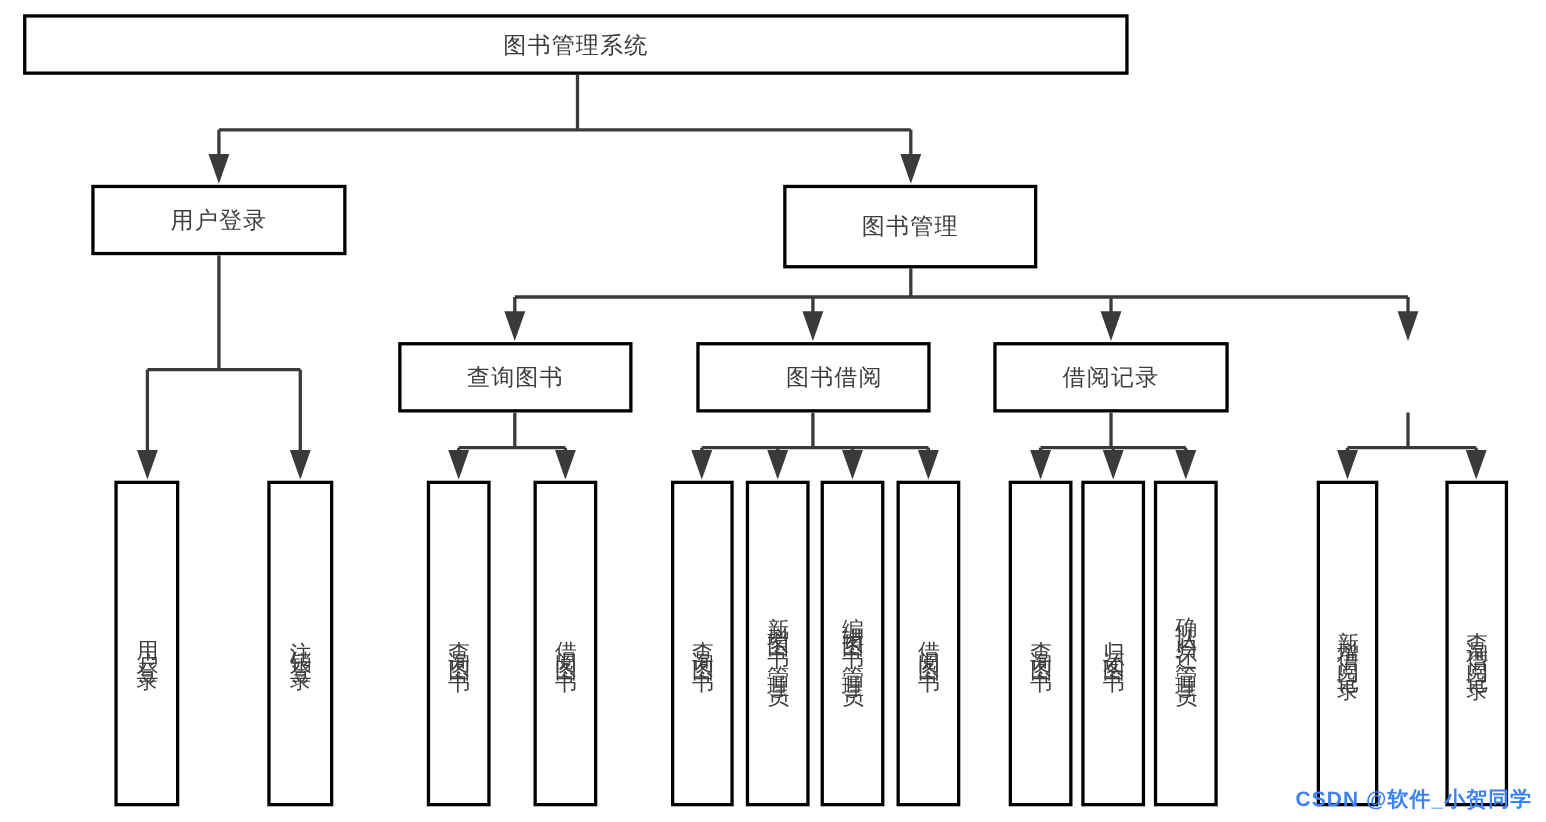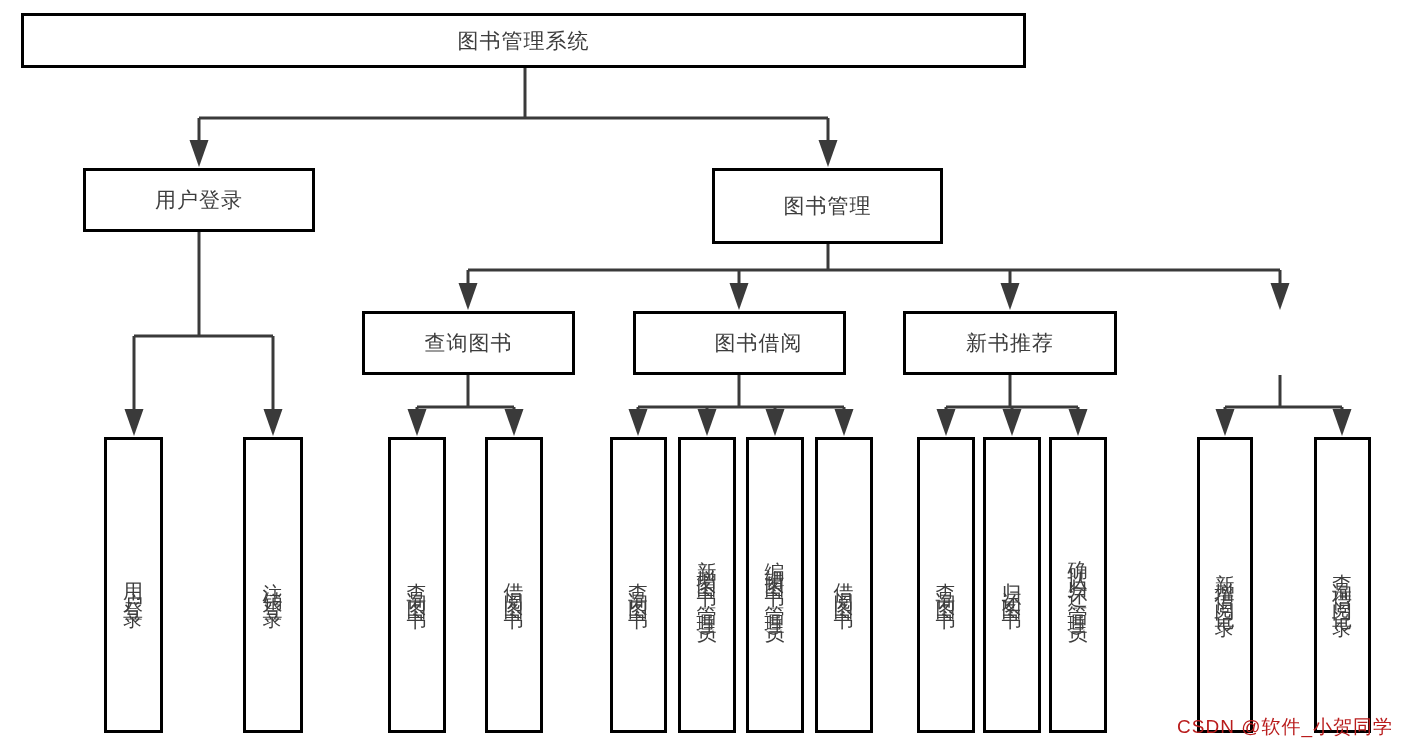--- a/index.html
+++ b/index.html
@@ -39,25 +39,26 @@
     color: #3d3d3d;
     font-size: 20px;
     letter-spacing: 9px;
     line-height: 1.0;
     white-space: nowrap;
   }
   .watermark {
     position: absolute;
     right: 12px;
     bottom: 7px;
-    color: #b91c1c;
+    color: #3b82f6;
     font-size: 19px;
     letter-spacing: 1px;
     z-index: 5;
     white-space: nowrap;
+    font-weight: bold;
   }
 </style>
 </head>
 <body>
 
 <div class="canvas">
 
   <svg class="connectors" viewBox="0 0 1405 747" xmlns="http://www.w3.org/2000/svg" fill="none" stroke="#3a3a3a" stroke-width="3">
 
     <g>
@@ -145,21 +146,21 @@
     <span class="hlabel">图书管理</span>
   </div>
 
   <div class="box" style="left:362px; top:311px; width:213px; height:64px;">
     <span class="hlabel">查询图书</span>
   </div>
   <div class="box" style="left:633px; top:311px; width:213px; height:64px;padding-left:38px;">
     <span class="hlabel">图书借阅</span>
   </div>
   <div class="box" style="left:903px; top:311px; width:214px; height:64px;">
-    <span class="hlabel">新书推荐</span>
+    <span class="hlabel">借阅记录</span>
   </div>
 
   <div class="box" style="left:104px; top:437px; width:59px; height:296px;">
     <span class="vlabel">用户登录</span>
   </div>
   <div class="box" style="left:243px; top:437px; width:60px; height:296px;">
     <span class="vlabel">注销登录</span>
   </div>
 
   <div class="box" style="left:388px; top:437px; width:58px; height:296px;">

